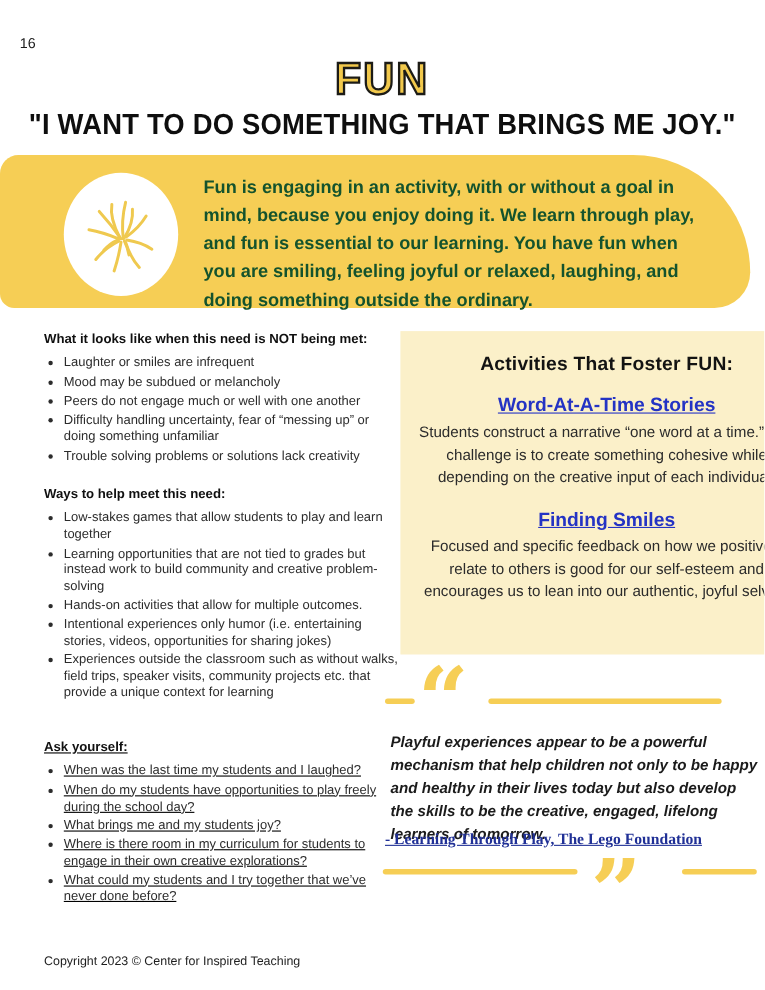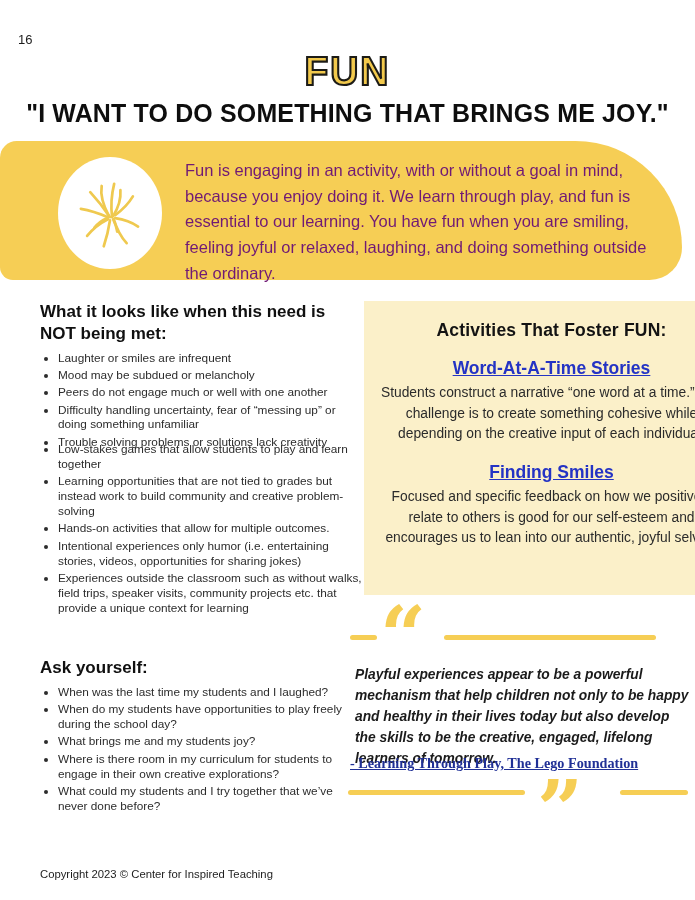--- a/index.html
+++ b/index.html
@@ -58,27 +58,27 @@
     width: 104px; height: 112px;
     background: #ffffff;
     border-radius: 50%;
   }
   .icon-circle svg { width: 100%; height: 100%; display: block; }
   .banner-text {
     position: absolute;
     left: 185px; top: 17px;
     width: 462px;
     font-size: 16.5px;
-    font-weight: 400;
+    font-weight: 700;
     line-height: 1.56;
-    color: #701a75;
+    color: #14532d;
   }
   .col-section { position: absolute; left: 40px; width: 324px; }
   .col-section h3 {
-    font-size: 17px;
+    font-size: 12px;
     font-weight: 700;
     line-height: 1.28;
     color: #101010;
     margin-bottom: 6px;
   }
   .col-section ul {
     padding-left: 18px;
     list-style: disc;
   }
   .col-section li {
@@ -204,30 +204,31 @@
     <ul>
       <li>Laughter or smiles are infrequent</li>
       <li>Mood may be subdued or melancholy</li>
       <li>Peers do not engage much or well with one another</li>
       <li>Difficulty handling uncertainty, fear of “messing up” or doing something unfamiliar</li>
       <li>Trouble solving problems or solutions lack creativity</li>
     </ul>
   </section>
 
   <section class="col-section" style="top:424px;">
+    <h3>Ways to help meet this need:</h3>
     <ul>
       <li>Low-stakes games that allow students to play and learn together</li>
       <li>Learning opportunities that are not tied to grades but instead work to build community and creative problem-solving</li>
       <li>Hands-on activities that allow for multiple outcomes.</li>
       <li>Intentional experiences only humor (i.e. entertaining stories, videos, opportunities for sharing jokes)</li>
       <li>Experiences outside the classroom such as without walks, field trips, speaker visits, community projects etc. that provide a unique context for learning</li>
     </ul>
   </section>
 
-  <section class="col-section" style="top:639px;">
+  <section class="col-section" style="top:654px;text-decoration:underline;">
     <h3>Ask yourself:</h3>
     <ul>
       <li>When was the last time my students and I laughed?</li>
       <li>When do my students have opportunities to play freely during the school day?</li>
       <li>What brings me and my students joy?</li>
       <li>Where is there room in my curriculum for students to engage in their own creative explorations?</li>
       <li>What could my students and I try together that we’ve never done before?</li>
     </ul>
   </section>
 

